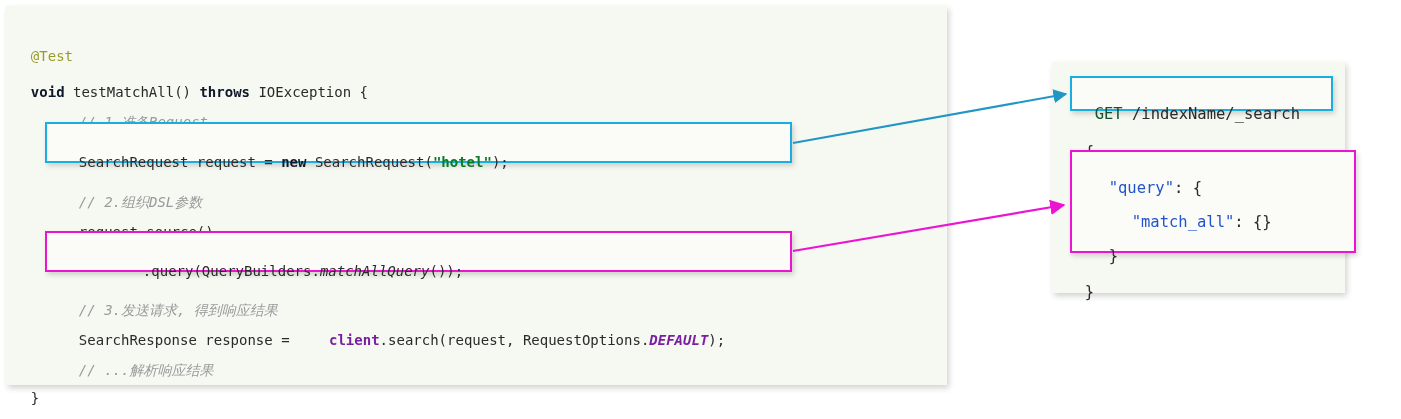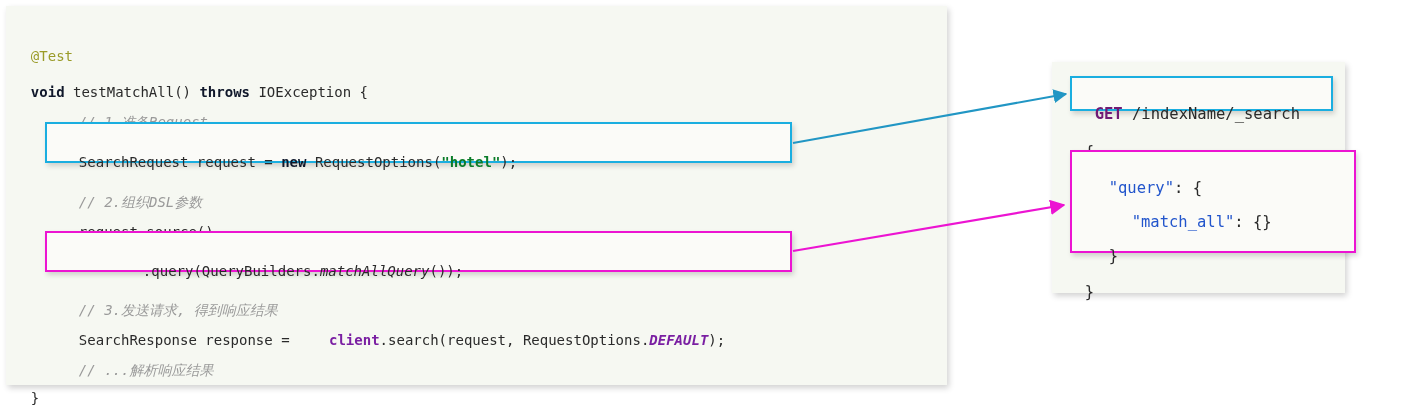--- a/index.html
+++ b/index.html
@@ -73,21 +73,21 @@
 
   
   .dsl-line {
     position: absolute;
     white-space: pre;
     font-family: "DejaVu Sans Mono", "Liberation Mono", monospace;
     font-size: 15.5px;
     line-height: 20px;
     color: #2a2a2a;
   }
-  .dsl-verb { color: #701a75; font-weight: bold; }
+  .dsl-verb { color: #14532d; }
   .dsl-key  { color: #2255cc; }
 
   
   #arrow-layer {
     position: absolute;
     left: 0; top: 0;
     width: 1401px; height: 419px;
     pointer-events: none;
   }
 </style>
@@ -103,21 +103,21 @@
 <div class="code-line ind0" style="top:62px">
   <span class="kw">void</span><span> testMatchAll() </span><span class="kw">throws</span><span> IOException {</span>
 </div>
 
 <div class="code-line ind1" style="top:92px">
   <span class="cmt">// 1.准备Request</span>
 </div>
 
 <div class="hbox hbox-cyan" id="box-search-request"></div>
 <div class="code-line ind1" style="top:132px">
-  <span>SearchRequest request = </span><span class="kw">new</span><span> RequestOptions(</span><span class="str">"hotel"</span><span>);</span>
+  <span>SearchRequest request = </span><span class="kw">new</span><span> SearchRequest(</span><span class="str">"hotel"</span><span>);</span>
 </div>
 
 <div class="code-line ind1" style="top:172px">
   <span class="cmt">// 2.组织DSL参数</span>
 </div>
 
 <div class="code-line ind1" style="top:202px">
   <span>request.source()</span>
 </div>
 

